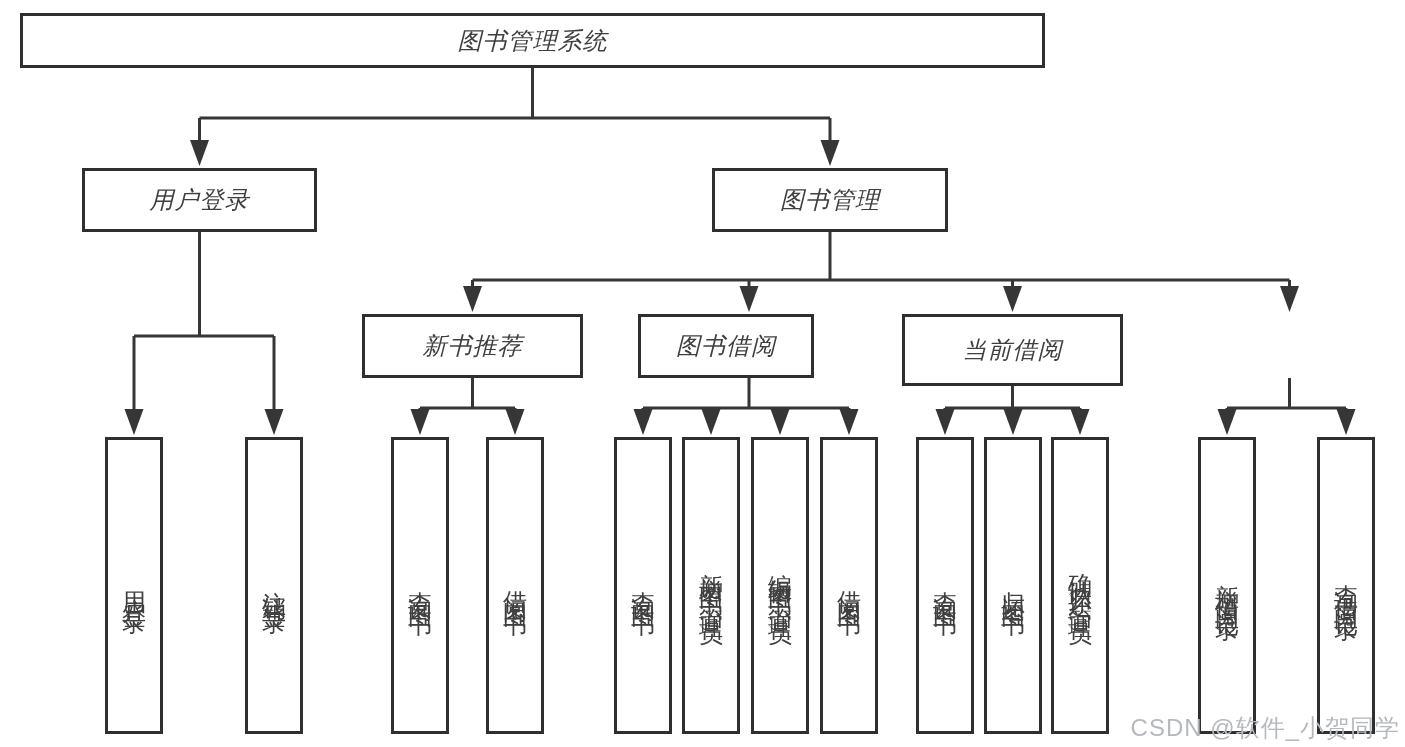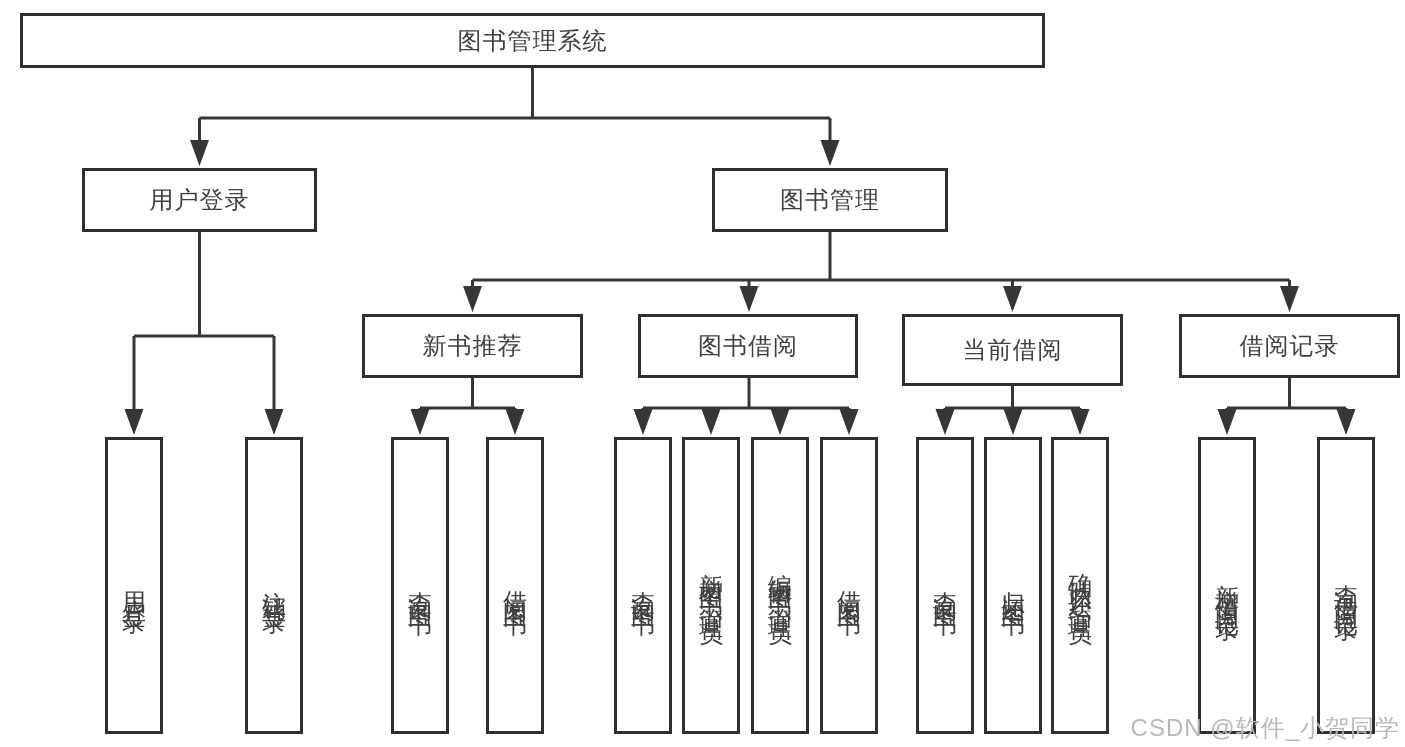--- a/index.html
+++ b/index.html
@@ -12,21 +12,21 @@
   }
   .wires{position:absolute;left:0;top:0;z-index:0;}
   .wires path{stroke:#363636;stroke-width:3;fill:none;}
   .wires polygon{fill:#363636;stroke:none;}
   .node{
     position:absolute;box-sizing:border-box;
     border:3px solid #2f2f2f;background:#ffffff;
     display:flex;align-items:center;justify-content:center;
     color:#3f3f3f;font-size:24px;z-index:1;
   }
-  .node .hlabel{letter-spacing:1px;white-space:nowrap;}
+  .node .hlabel{letter-spacing:1px;white-space:nowrap;font-style:italic;}
   .node .vlabel{
     writing-mode:vertical-rl;text-orientation:mixed;
     letter-spacing:7px;line-height:1;white-space:nowrap;
   }
   .leaf{width:58px;top:437px;height:297px;}
   .watermark{
     position:absolute;right:5px;top:712px;z-index:2;
     color:#b5b8bd;font-size:24px;letter-spacing:1px;white-space:nowrap;
   }
 </style>
@@ -85,28 +85,25 @@
   <div class="node" style="left:82px;top:168px;width:235px;height:64px">
     <span class="hlabel">用户登录</span>
   </div>
   <div class="node" style="left:362px;top:314px;width:221px;height:64px">
     <span class="hlabel">新书推荐</span>
   </div>
 
   <div class="node" style="left:712px;top:168px;width:236px;height:64px">
     <span class="hlabel">图书管理</span>
   </div>
-  <div class="node" style="left:638px;top:314px;width:220px;height:64px">
+  <div class="node" style="left:638px;top:314px;width:176px;height:64px">
     <span class="hlabel">图书借阅</span>
   </div>
   <div class="node" style="left:902px;top:314px;width:221px;height:72px">
     <span class="hlabel">当前借阅</span>
-  </div>
-  <div class="node" style="left:1179px;top:314px;width:221px;height:64px">
-    <span class="hlabel">借阅记录</span>
   </div>
 
   <div class="node leaf" style="left:105px">
     <span class="vlabel">用户登录</span>
   </div>
   <div class="node leaf" style="left:245px">
     <span class="vlabel">注销登录</span>
   </div>
 
   <div class="node leaf" style="left:391px">

